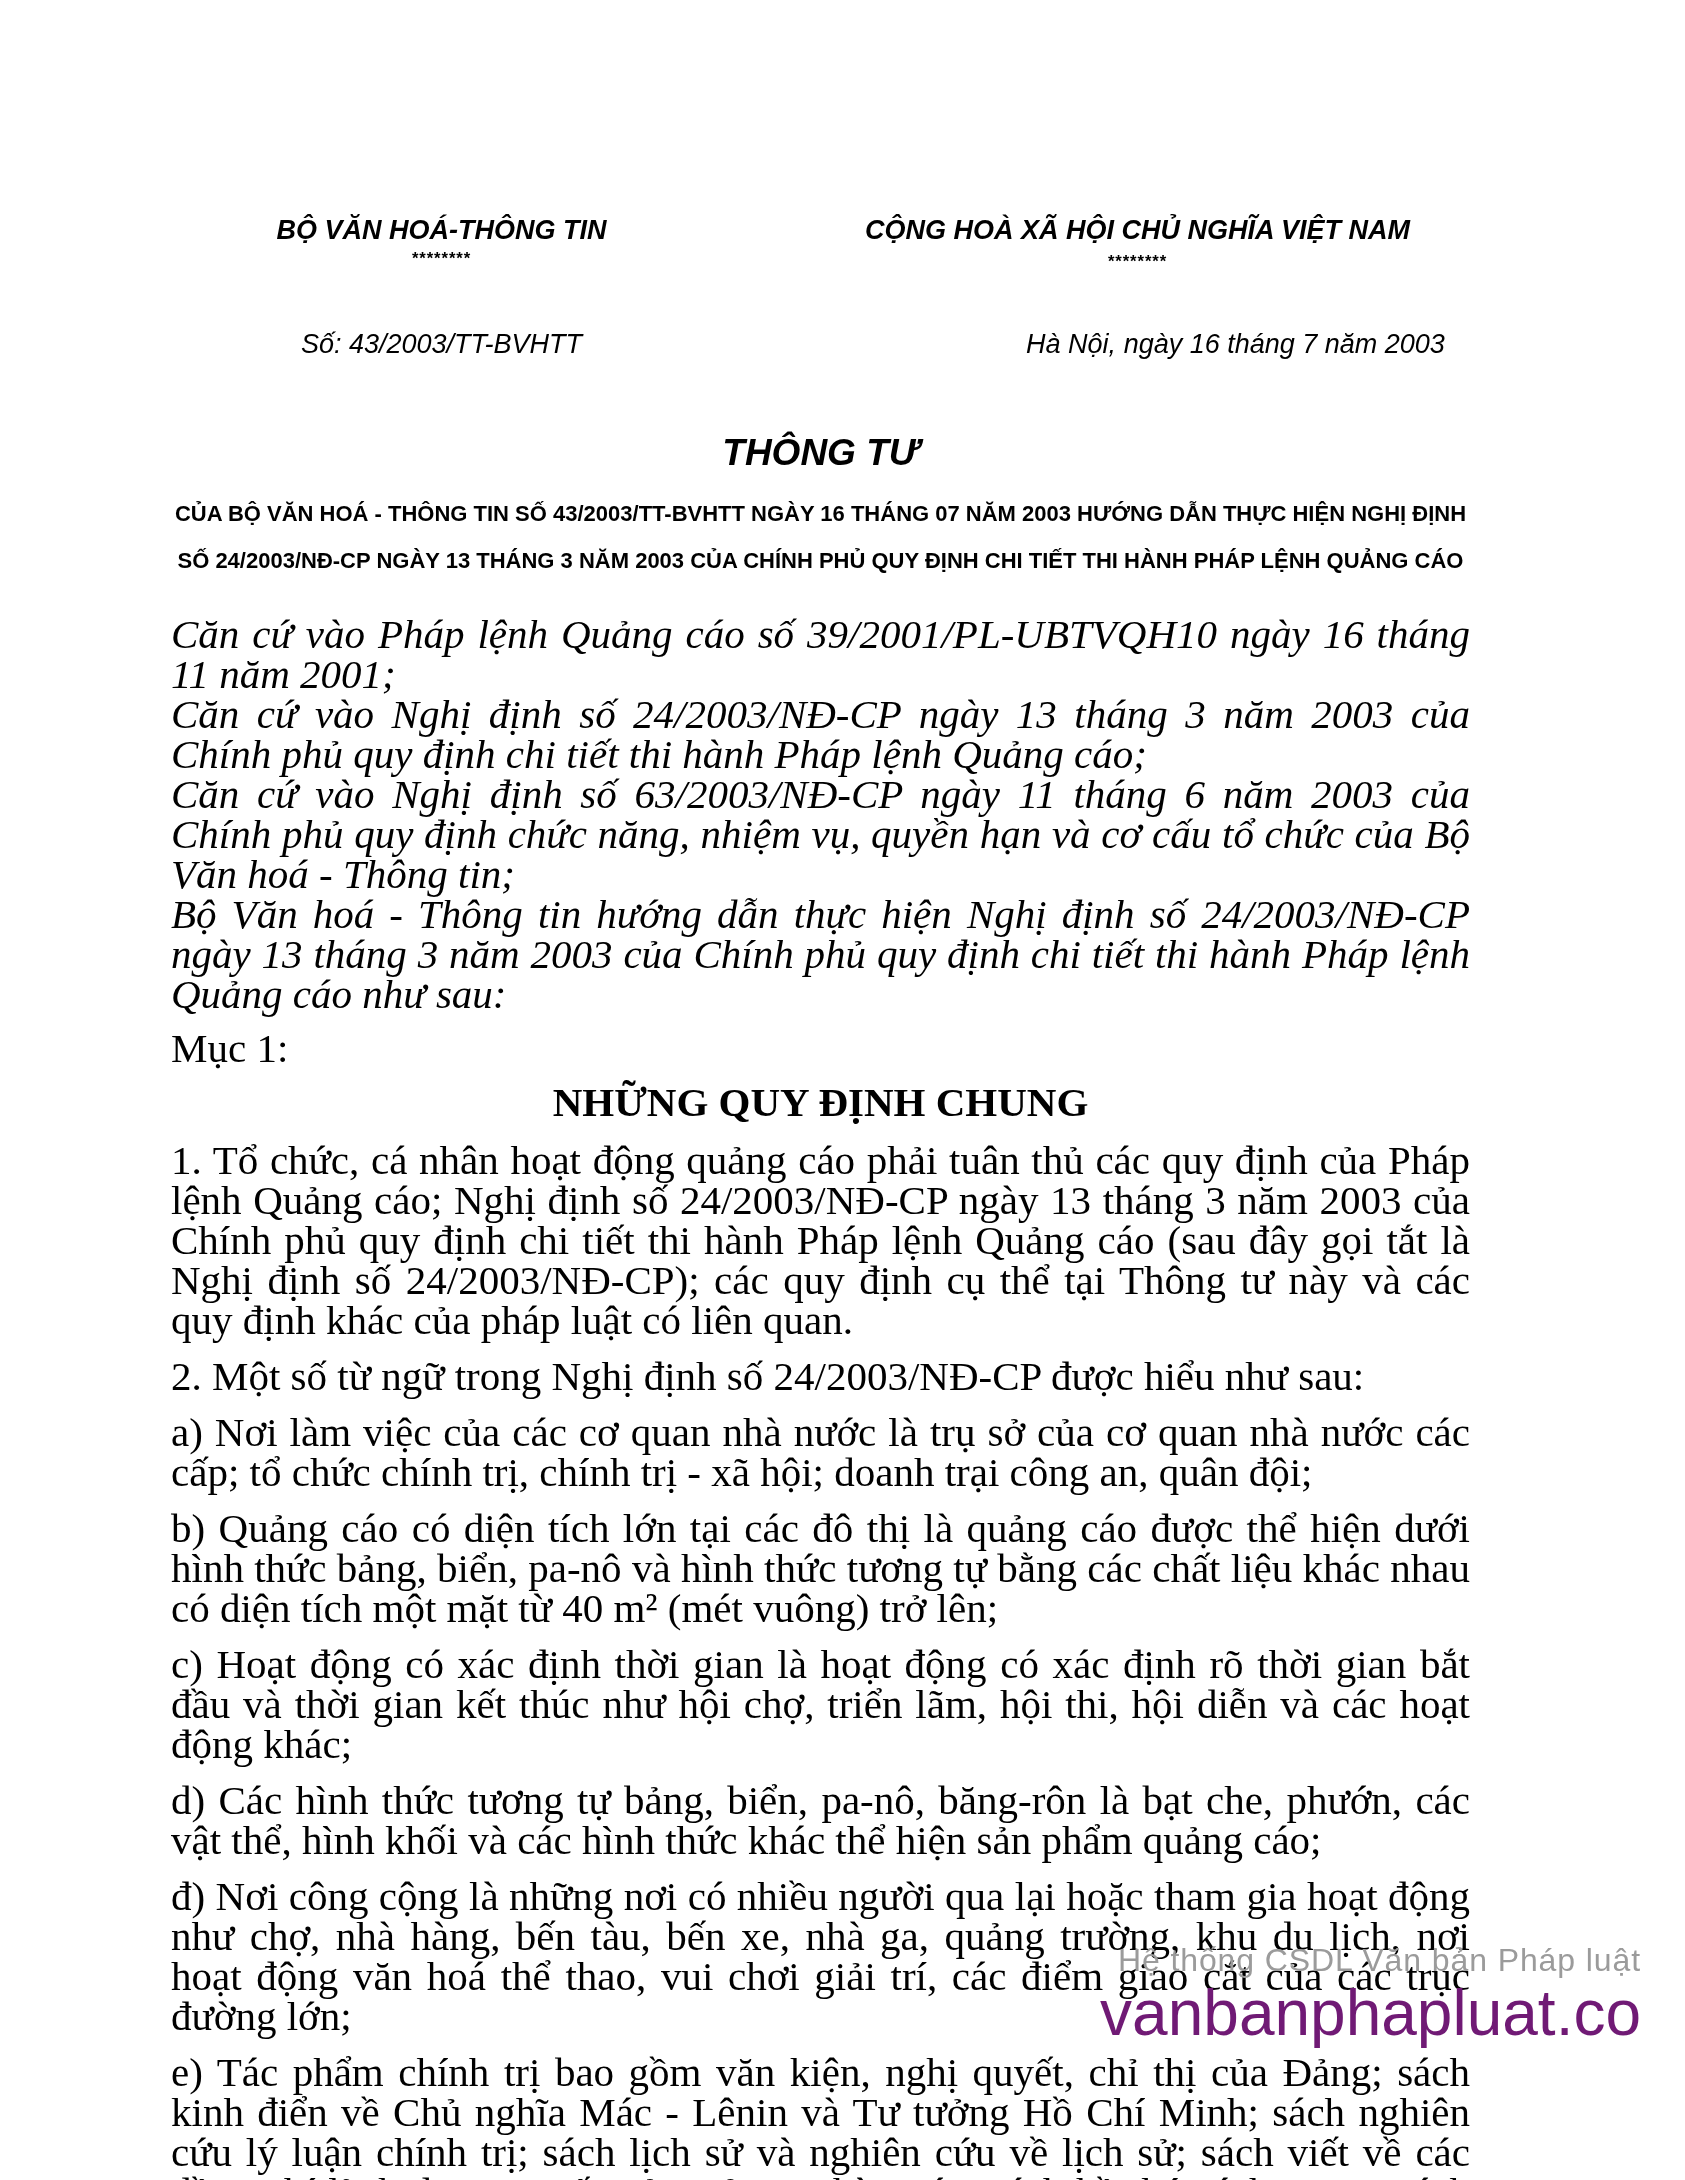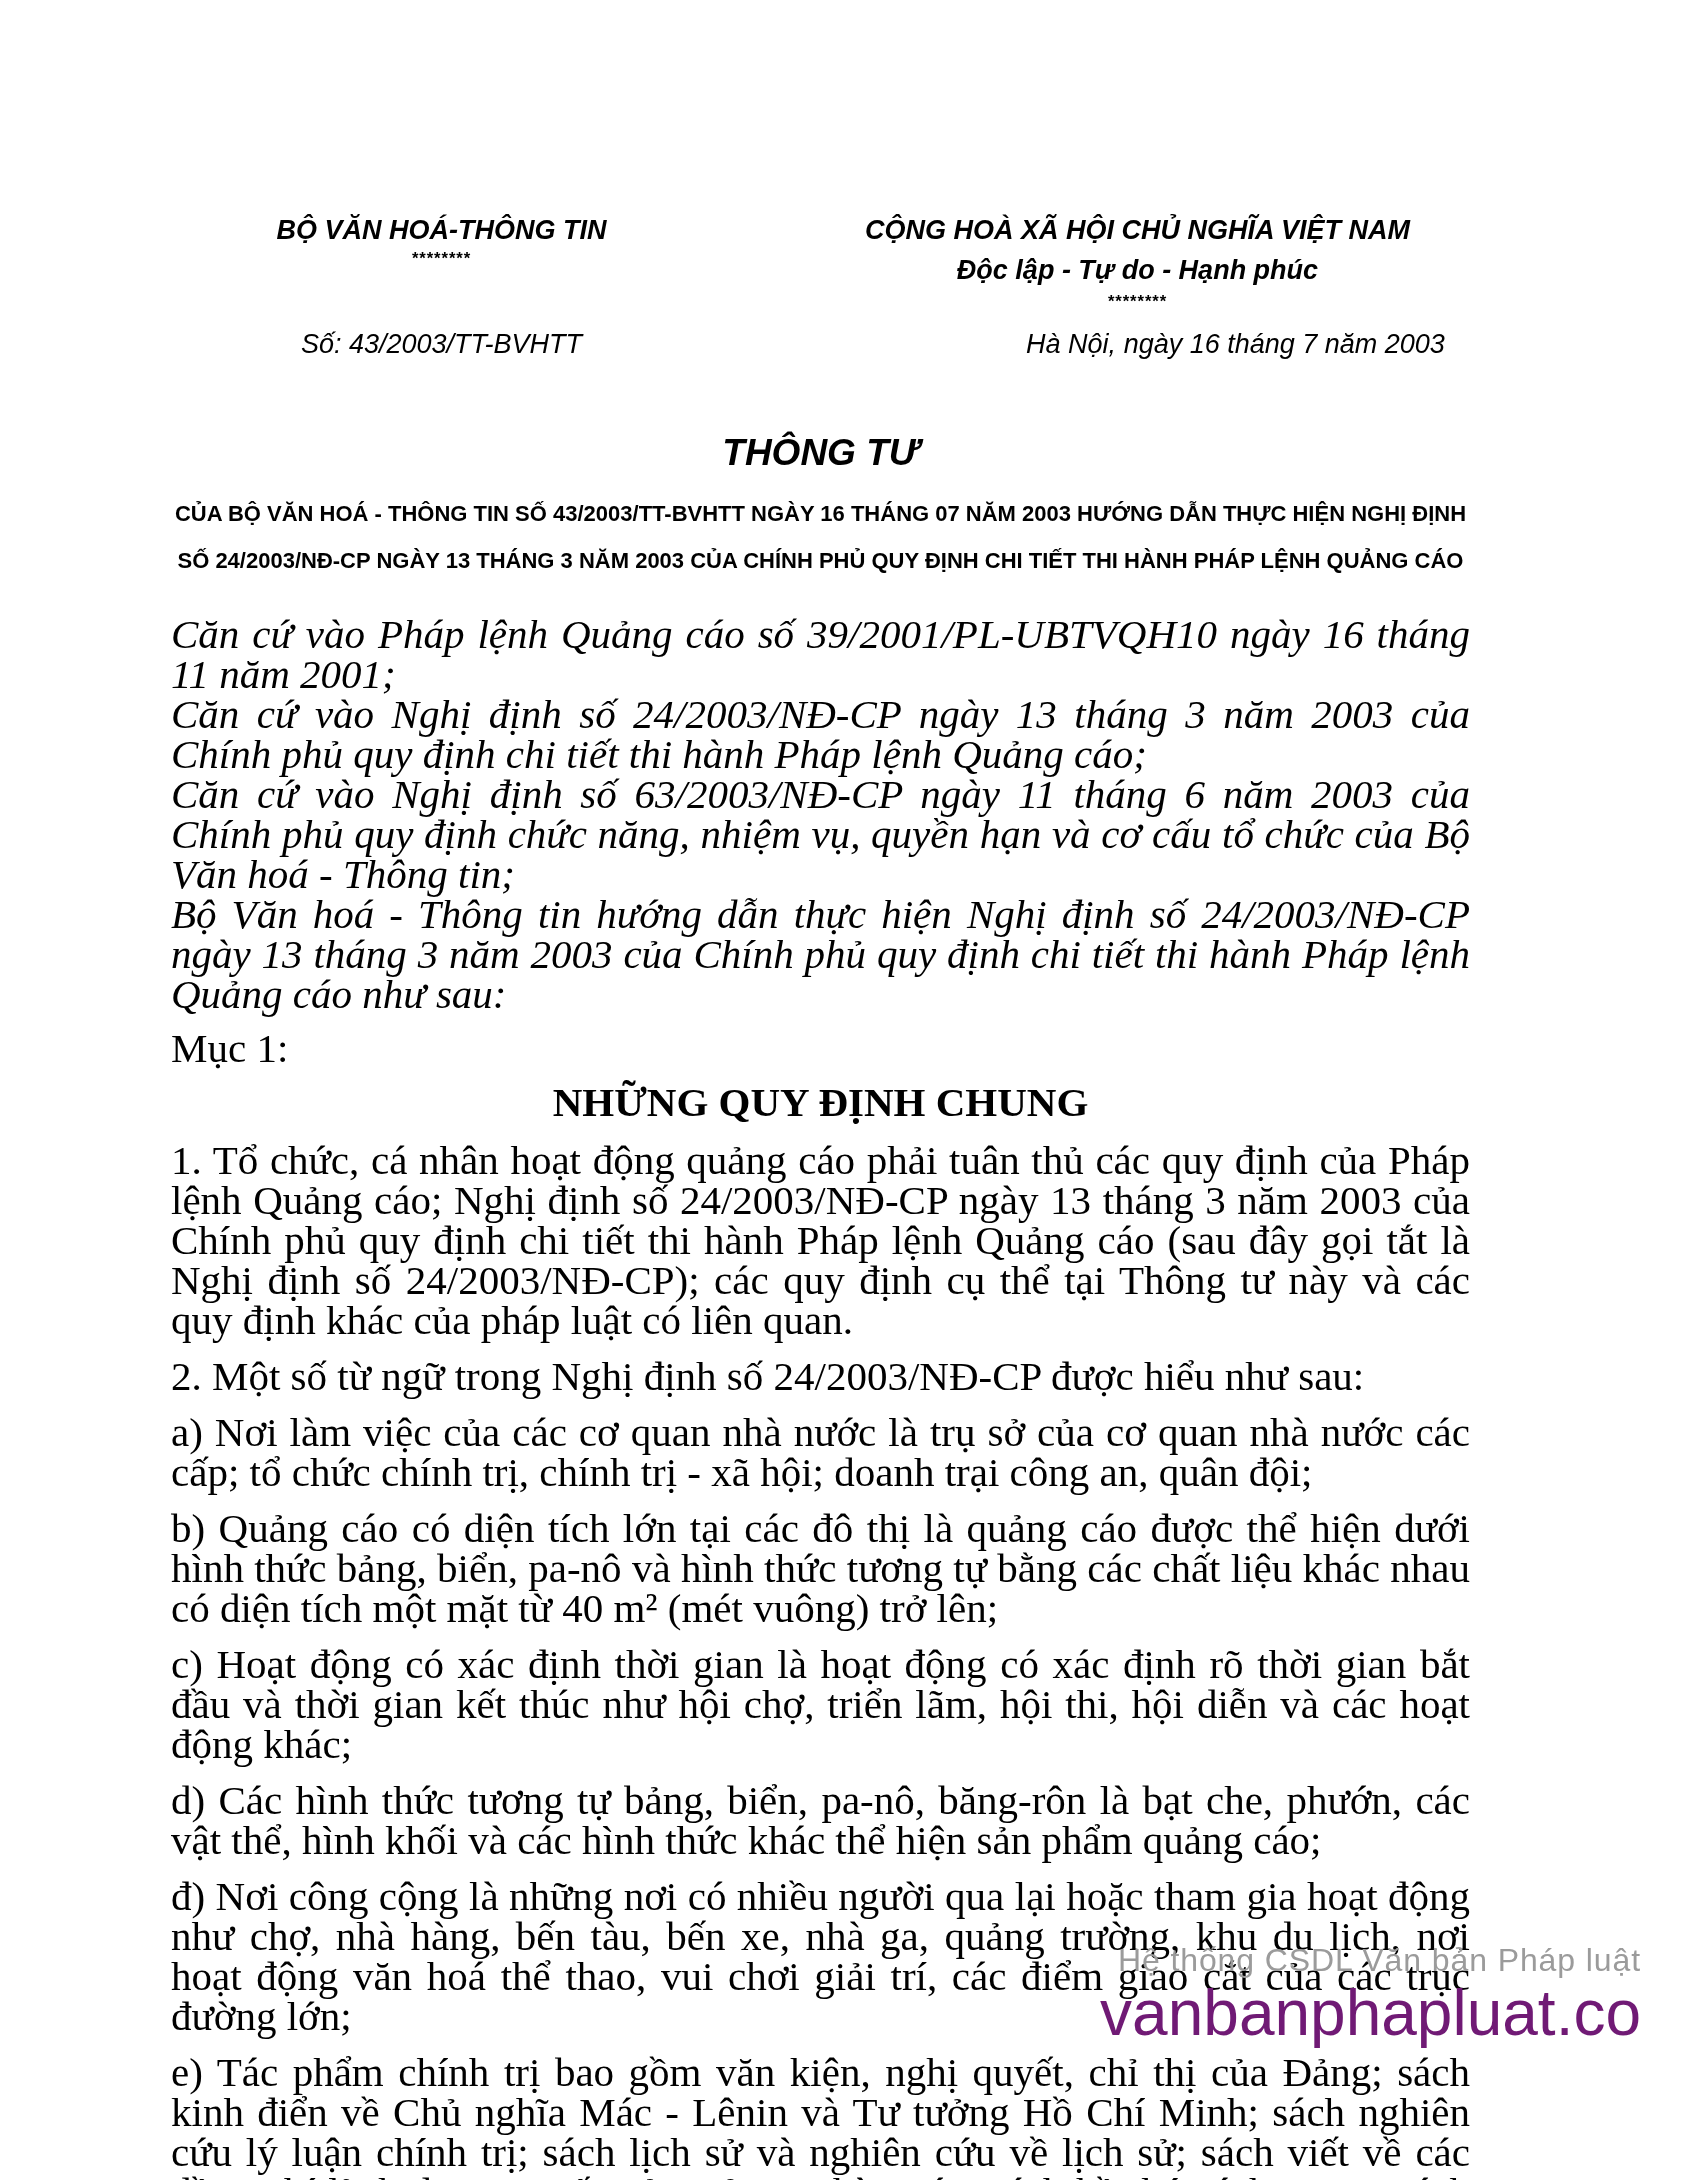--- a/index.html
+++ b/index.html
@@ -152,21 +152,20 @@
 
 <div class="page">
 
   <div class="row-identity">
     <div class="col-left">
       <div class="org-name">BỘ VĂN HOÁ-THÔNG TIN</div>
       <div class="stars">********</div>
     </div>
     <div class="col-right">
       <div class="country-name">CỘNG HOÀ XÃ HỘI CHỦ NGHĨA VIỆT NAM</div>
-      <div class="motto">Độc lập - Tự do - Hạnh phúc</div>
       <div class="stars">********</div>
     </div>
   </div>
 
   <div class="row-number">
     <div class="col-left">
       <div class="doc-number">Số: 43/2003/TT-BVHTT</div>
     </div>
     <div class="col-right">
       <div class="place-date">Hà Nội, ngày 16 tháng 7 năm 2003</div>

